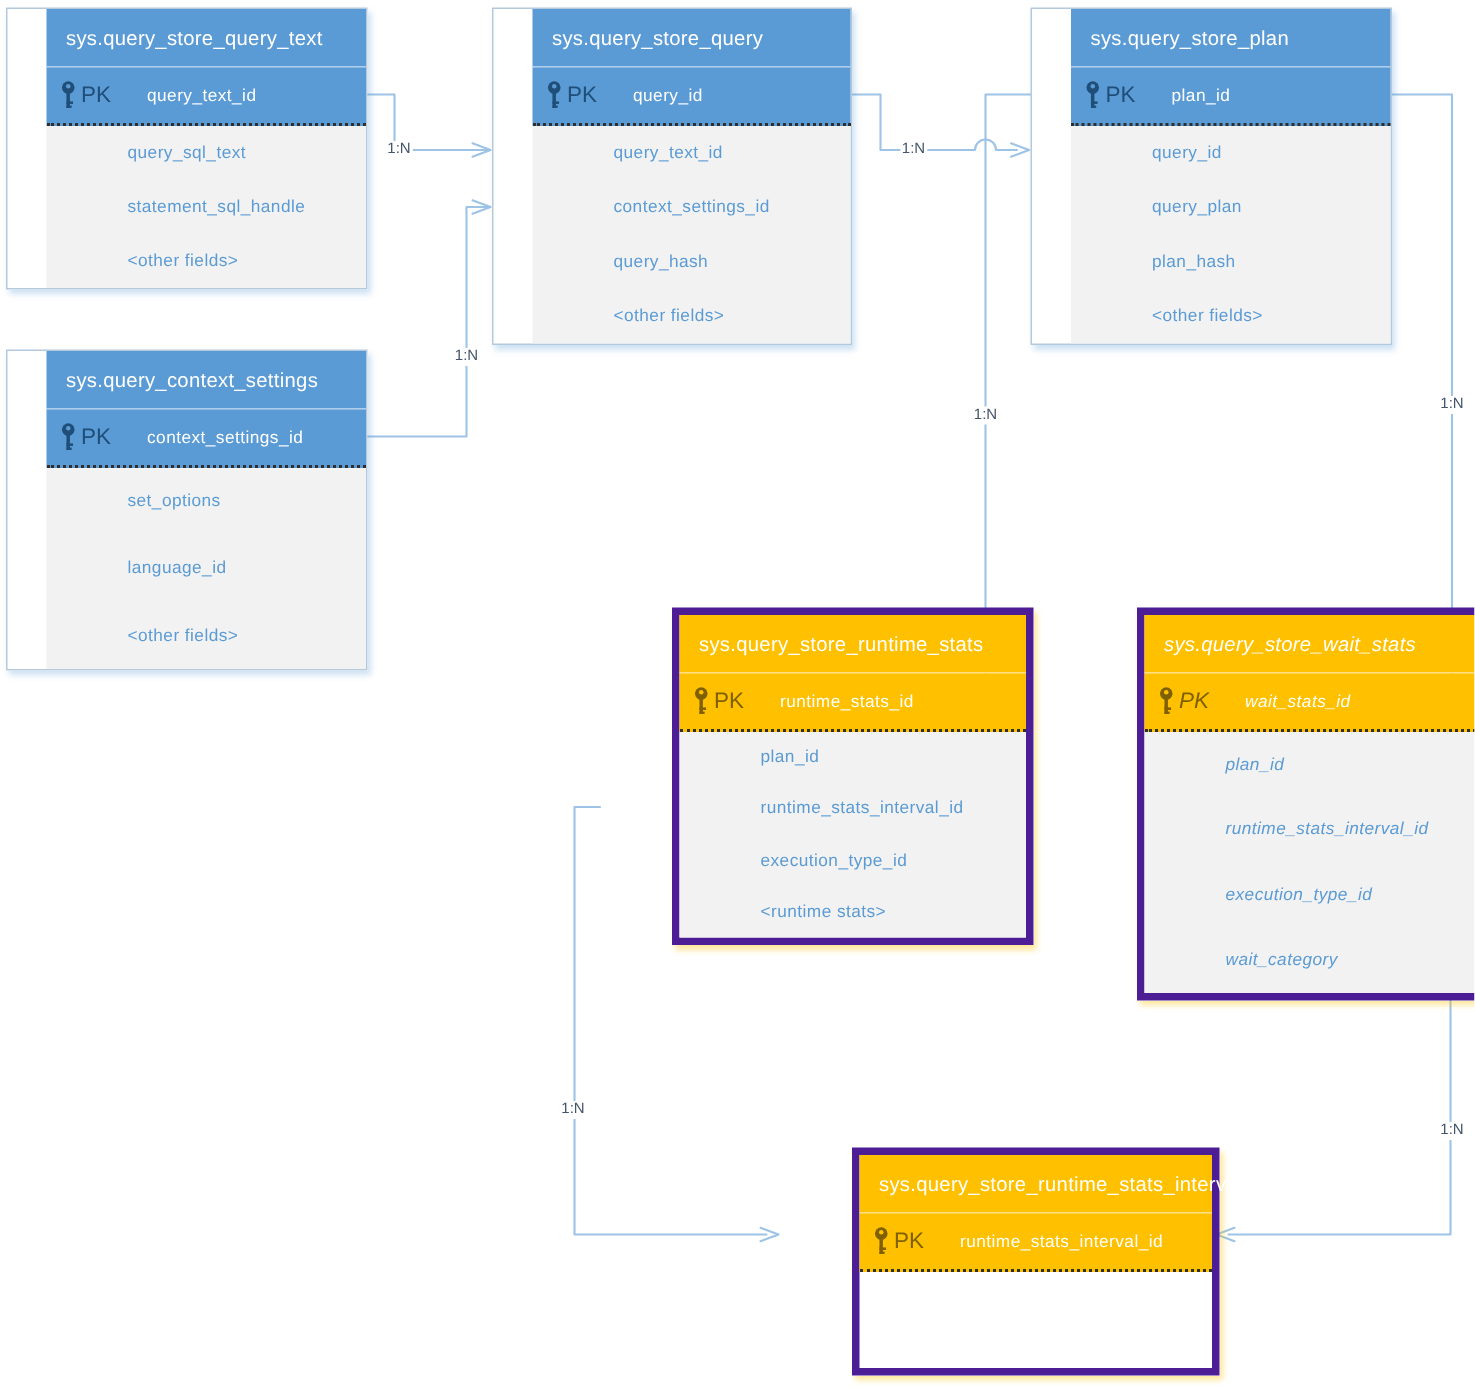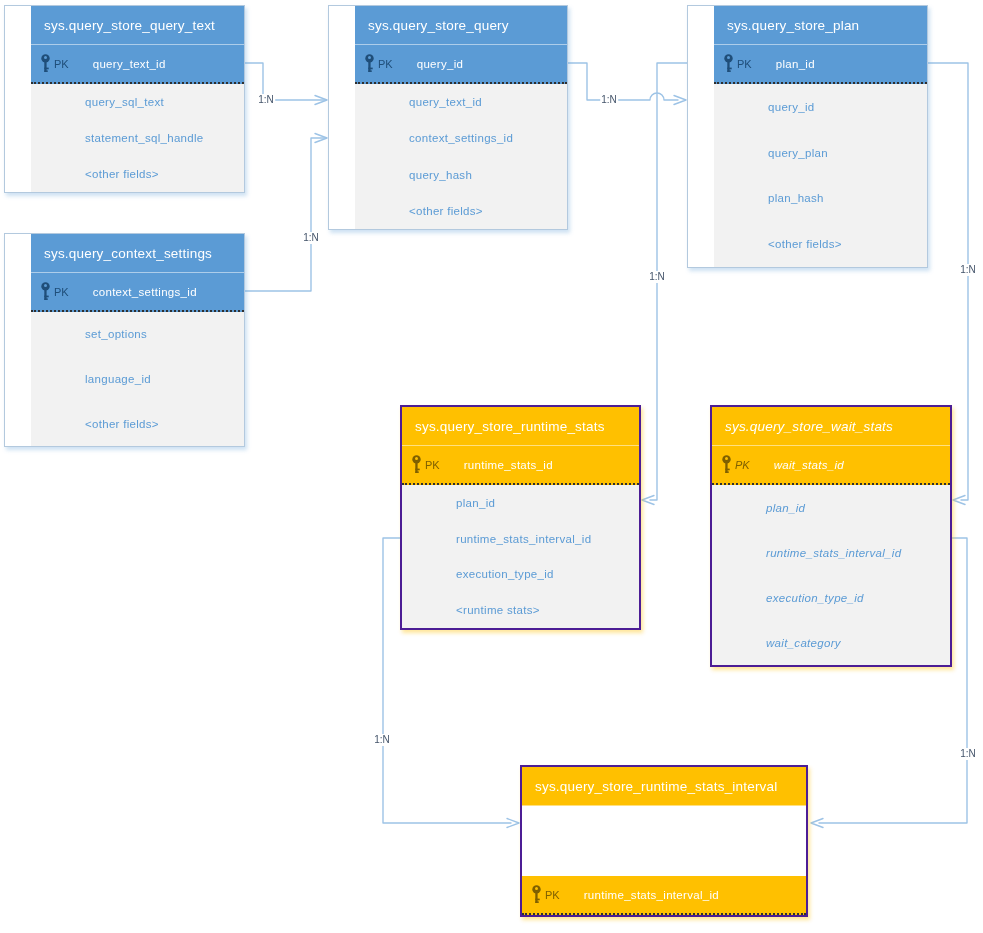--- a/index.html
+++ b/index.html
@@ -14,21 +14,21 @@
   svg.connectors {
     position:absolute; left:0; top:0;
     width:983px; height:933px;
   }
   .tbl {
     position:absolute;
     display:flex;
     flex-direction:column;
   }
   .tbl.blue   { border:1px solid #b3c9de; box-shadow:2px 3px 4px rgba(91,155,213,0.30);padding-left:26px; }
-  .tbl.orange { border:2px solid #4c1d95; box-shadow:2px 3px 4px rgba(255,192,0,0.40); }
+  .tbl.orange { border:5px solid #4c1d95; box-shadow:2px 3px 4px rgba(255,192,0,0.40);margin-left:48px; }
   .tbl-header {
     height:39px;
     display:flex; align-items:center;
     padding-left:13px;
     color:#ffffff;
     font-size:13.5px;
     letter-spacing:0.2px;
     border-bottom:1px solid rgba(255,255,255,0.5);
   }
   .blue  .tbl-header { background:#5B9BD5; }
@@ -38,21 +38,21 @@
     display:flex; align-items:center;
     padding-left:8px;
     border-bottom:2px dotted #2f2f2f;
   }
   .blue  .pk-row { background:#5B9BD5; }
   .orange .pk-row { background:#FFC000; }
   .key-icon { flex:0 0 auto; margin-right:2px; }
   .blue  .key-icon { color:#1F4E79; }
   .orange .key-icon { color:#7F6000; }
   .pk-badge {
-    font-size:11px;
+    font-size:15px;
     margin-right:0;
   }
   .blue  .pk-badge { color:#1F4E79; }
   .orange .pk-badge { color:#7F6000; }
   .pk-field {
     color:#ffffff;
     font-size:11.5px;
     letter-spacing:0.3px;
     margin-left:24px;
   }
@@ -76,25 +76,25 @@
     background:#ffffff;
     color:#44546A;
     font-size:10px;
     padding:0 1px;
     line-height:12px;
     white-space:nowrap;
   }
   
   #t0 { left:4px;   top:5px;   width:241px; height:188px; }
   #t1 { left:328px; top:5px;   width:240px; height:225px; }
-  #t2 { left:687px; top:5px;   width:241px; height:263px; }
+  #t2 { left:687px; top:5px;   width:241px; height:225px; }
   #t3 { left:4px;   top:233px; width:241px; height:214px; }
   #t4 { left:400px; top:405px; width:241px; height:225px; }
   #t5 { left:710px; top:405px; width:242px; height:262px;font-style:italic; }
-  #t6 { left:520px; top:765px; width:288px; height:152px;justify-content:space-between; }
+  #t6 { left:520px; top:765px; width:245px; height:152px; }
 </style>
 </head>
 <body>
 
 <div id="canvas">
 
   <svg class="connectors" viewBox="0 0 983 933" fill="none" stroke="#9DC3E6" stroke-width="1.4" stroke-linejoin="round" stroke-linecap="round">
     <path d="M245,63 L263,63 L263,100 L326,100"></path>
     <path d="M315,95.5 L327,100 L315,104.5"></path>
     <path d="M245,291 L311,291 L311,138 L326,138"></path>

